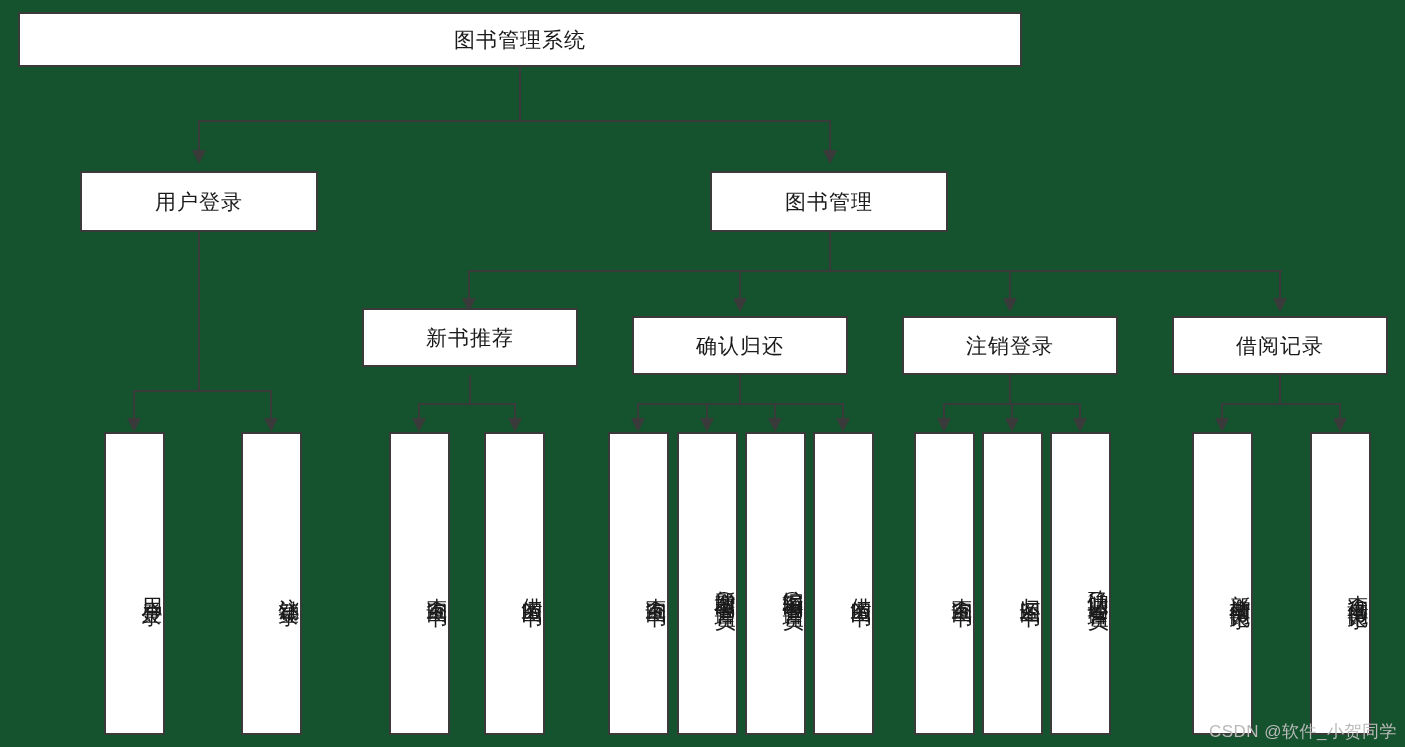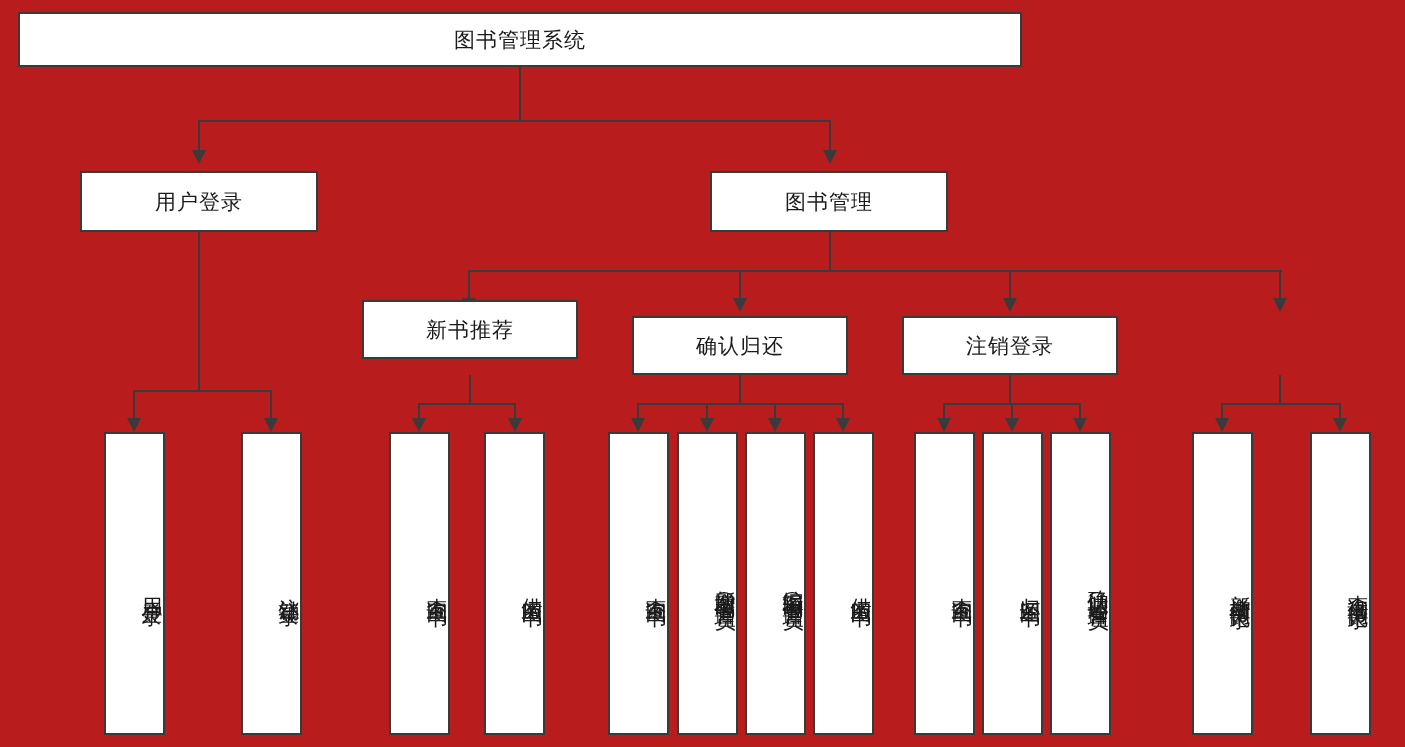--- a/index.html
+++ b/index.html
@@ -4,21 +4,21 @@
 <style>
   html, body {
     margin: 0;
     padding: 0;
     background: #ffffff;
   }
   #canvas {
     position: relative;
     width: 1405px;
     height: 747px;
-    background: #b91c1c;
+    background: #14532d;
     font-family: "Liberation Sans", "DejaVu Sans", sans-serif;
     overflow: hidden;
   }
   .node {
     position: absolute;
     box-sizing: border-box;
     border: 2px solid #3a3a3a;
     background: #ffffff;
     display: flex;
     align-items: center;
@@ -107,28 +107,31 @@
   <div class="edge h" style="left:468px; top:270px; width:814px;"></div>
   <div class="edge v" style="left:468px; top:270px; height:28px;"></div>
   <div class="arrow" style="left:462px; top:298px;"></div>
   <div class="edge v" style="left:739px; top:270px; height:28px;"></div>
   <div class="arrow" style="left:733px; top:298px;"></div>
   <div class="edge v" style="left:1009px; top:270px; height:28px;"></div>
   <div class="arrow" style="left:1003px; top:298px;"></div>
   <div class="edge v" style="left:1279px; top:270px; height:28px;"></div>
   <div class="arrow" style="left:1273px; top:298px;"></div>
 
-  <div class="node horiz" style="left:362px; top:300px; width:216px; height:59px;">
+  <div class="node horiz" style="left:362px; top:308px; width:216px; height:59px;">
     <span>新书推荐</span>
   </div>
   <div class="node horiz" style="left:632px; top:316px; width:216px; height:59px;">
     <span>确认归还</span>
   </div>
   <div class="node horiz" style="left:902px; top:316px; width:216px; height:59px;">
     <span>注销登录</span>
+  </div>
+  <div class="node horiz" style="left:1172px; top:316px; width:216px; height:59px;">
+    <span>借阅记录</span>
   </div>
 
   <div class="edge v" style="left:469px; top:375px; height:30px;"></div>
   <div class="edge h" style="left:418px; top:403px; width:98px;"></div>
   <div class="edge v" style="left:418px; top:403px; height:15px;"></div>
   <div class="arrow" style="left:412px; top:418px;"></div>
   <div class="edge v" style="left:514px; top:403px; height:15px;"></div>
   <div class="arrow" style="left:508px; top:418px;"></div>
 
   <div class="edge v" style="left:739px; top:375px; height:30px;"></div>
@@ -195,14 +198,15 @@
     <span class="vtext">确认归还（管理员）</span>
   </div>
 
   <div class="node vert" style="left:1192px; top:432px; width:61px; height:303px;">
     <span class="vtext">新增借阅记录</span>
   </div>
   <div class="node vert" style="left:1310px; top:432px; width:61px; height:303px;">
     <span class="vtext">查询借阅记录</span>
   </div>
 
+  <div id="watermark">CSDN @软件_小贺同学</div>
 
 </div>
 
 </body></html>

